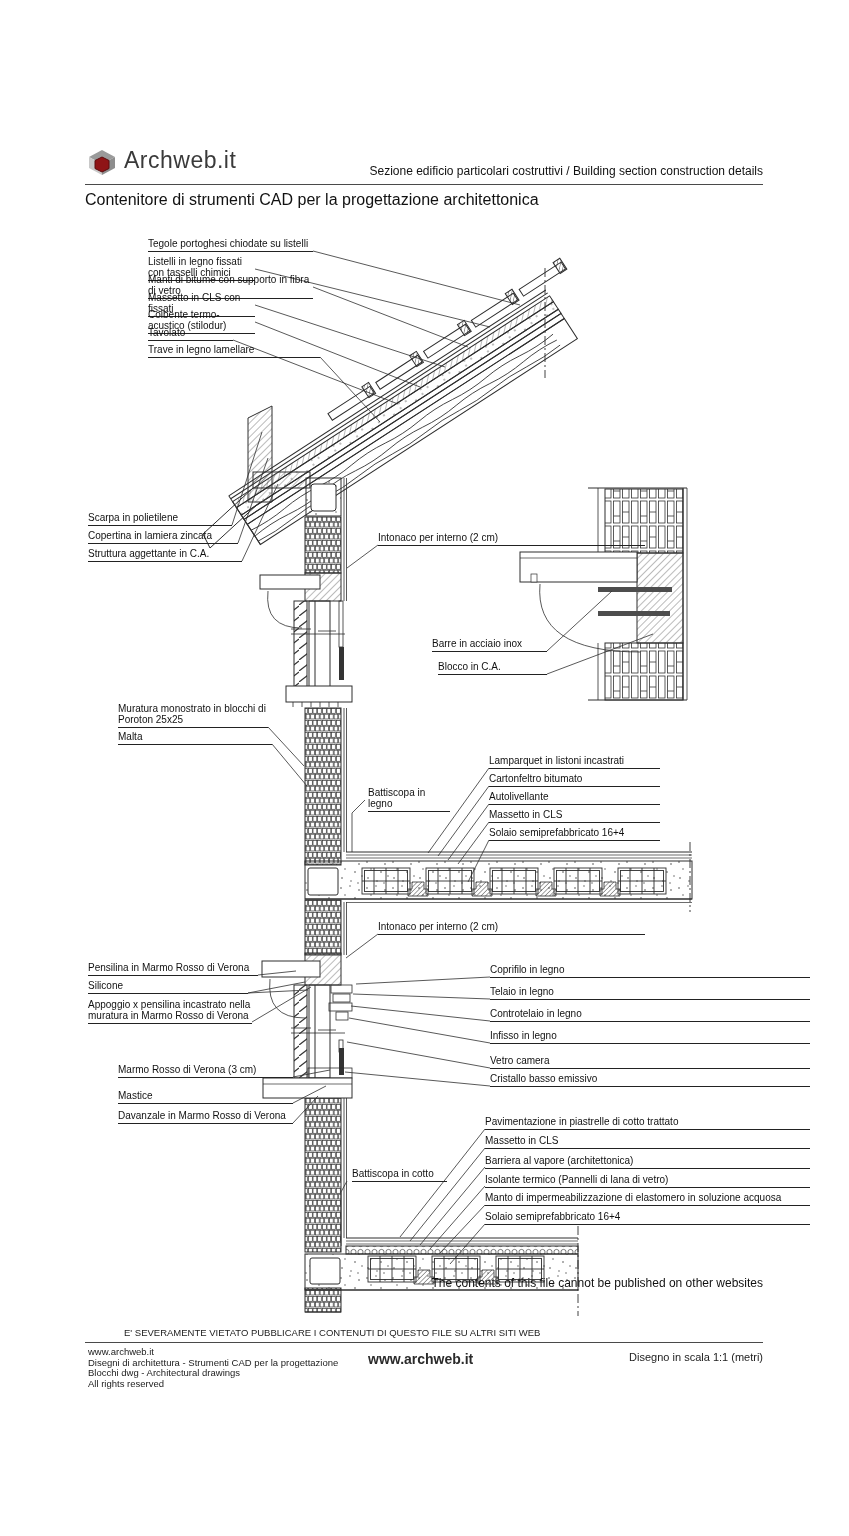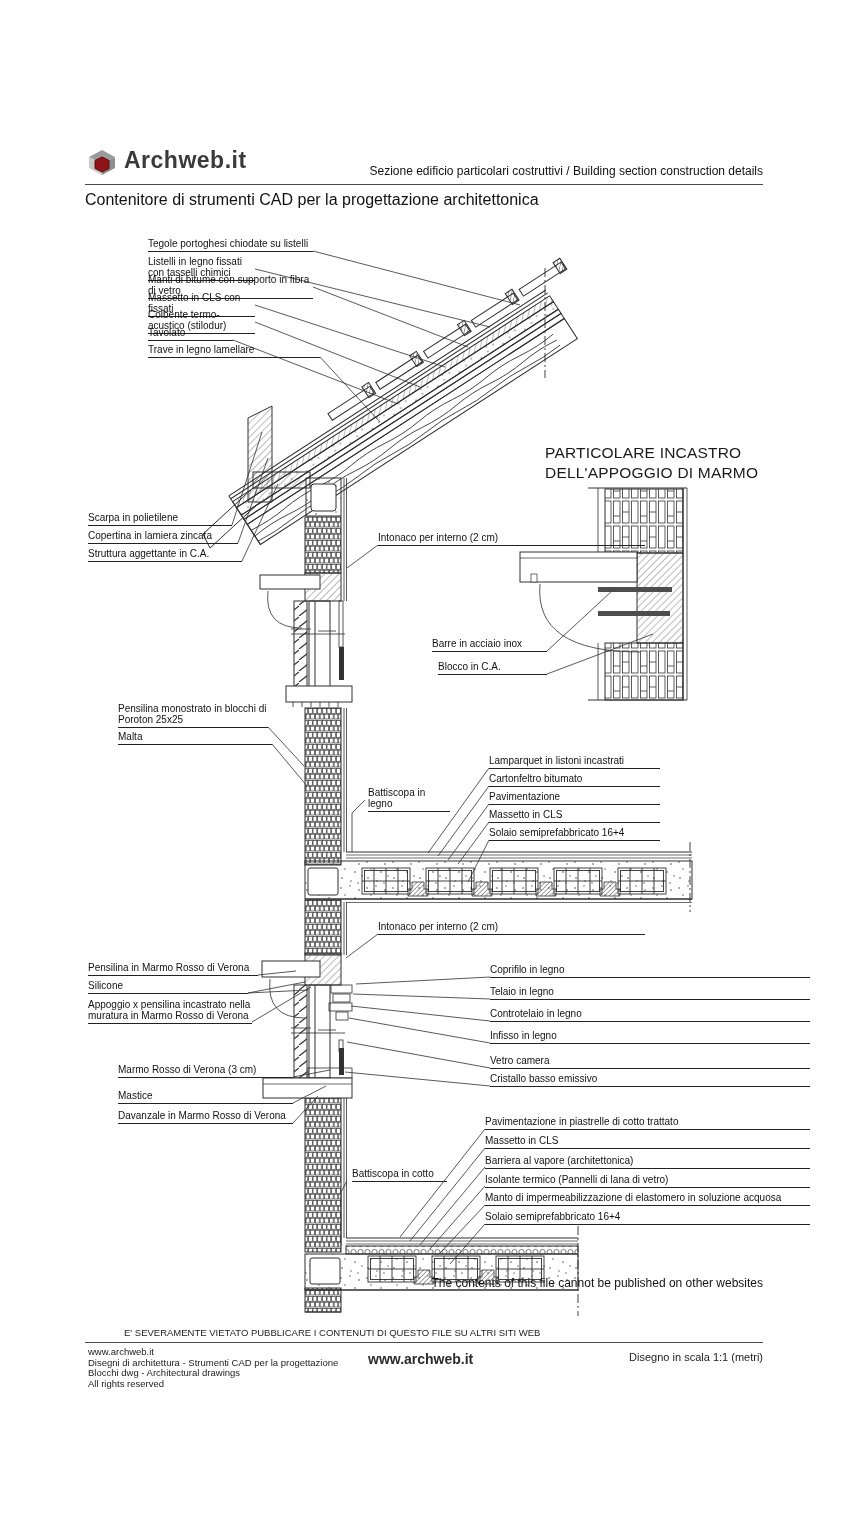--- a/index.html
+++ b/index.html
@@ -1,19 +1,19 @@
 <!DOCTYPE html>
 <html><head>
 <meta charset="utf-8">
 <style>
   html,body{margin:0;padding:0;background:#fff;}
   #page{position:relative;width:849px;height:1536px;background:#fff;overflow:hidden;
         font-family:"Liberation Sans",sans-serif;color:#1c1c1c;}
   
-  .brand{position:absolute;left:124px;top:147px;font-size:23px;font-weight:700;color:#3a3a3a;letter-spacing:.5px;}
+  .brand{position:absolute;left:124px;top:147px;font-size:23px;font-weight:400;color:#3a3a3a;letter-spacing:.5px;}
   .hdr-title{position:absolute;right:86px;top:164px;font-size:12px;color:#111;white-space:nowrap;margin-left:32px;}
   .rule{position:absolute;left:85px;width:678px;height:1px;background:#4a4a4a;}
   .subtitle{position:absolute;left:85px;top:191px;font-size:16px;color:#111;}
   
   .lbl{position:absolute;font-size:10px;line-height:11px;color:#111;
        border-bottom:1px solid #222;padding:0 0 2px 0;white-space:pre-line;}
   .dtitle{position:absolute;font-size:15.5px;line-height:20px;color:#1a1a1a;white-space:pre-line;letter-spacing:.2px;}
   svg.draw{position:absolute;left:0;top:0;}
   
   .f-it{position:absolute;left:88px;top:1327px;font-size:9.5px;color:#222;margin-left:36px;}
@@ -332,33 +332,31 @@
   <div class="lbl" style="left:148px;top:309px;width:107px">Coibente termo-acustico (stilodur)</div>
   <div class="lbl" style="left:148px;top:327px;width:85px">Tavolato</div>
   <div class="lbl" style="left:148px;top:344px;width:172px">Trave in legno lamellare</div>
 
   <div class="lbl" style="left:88px;top:512px;width:144px">Scarpa in polietilene</div>
   <div class="lbl" style="left:88px;top:530px;width:150px">Copertina in lamiera zincata</div>
   <div class="lbl" style="left:88px;top:548px;width:154px">Struttura aggettante in C.A.</div>
 
   <div class="lbl" style="left:378px;top:532px;width:267px">Intonaco per interno (2 cm)</div>
 
-  <div class="dtitle" style="left:545px;top:443px;width:230px">PARTICOLARE INCASTRO
-DELL'APPOGGIO DI MARMO</div>
   <div class="lbl" style="left:432px;top:638px;width:115px">Barre in acciaio inox</div>
   <div class="lbl" style="left:438px;top:661px;width:109px">Blocco in C.A.</div>
 
-  <div class="lbl" style="left:118px;top:703px;width:150px">Pensilina monostrato in blocchi di
+  <div class="lbl" style="left:118px;top:703px;width:150px">Muratura monostrato in blocchi di
 Poroton 25x25</div>
   <div class="lbl" style="left:118px;top:731px;width:154px">Malta</div>
 
   <div class="lbl" style="left:368px;top:787px;width:82px">Battiscopa    in legno</div>
   <div class="lbl" style="left:489px;top:755px;width:171px">Lamparquet in listoni incastrati</div>
   <div class="lbl" style="left:489px;top:773px;width:171px">Cartonfeltro bitumato</div>
-  <div class="lbl" style="left:489px;top:791px;width:171px">Pavimentazione</div>
+  <div class="lbl" style="left:489px;top:791px;width:171px">Autolivellante</div>
   <div class="lbl" style="left:489px;top:809px;width:171px">Massetto in CLS</div>
   <div class="lbl" style="left:489px;top:827px;width:171px">Solaio semiprefabbricato 16+4</div>
 
   <div class="lbl" style="left:378px;top:921px;width:267px">Intonaco per interno (2 cm)</div>
 
   <div class="lbl" style="left:88px;top:962px;width:170px">Pensilina in Marmo Rosso di Verona</div>
   <div class="lbl" style="left:88px;top:980px;width:160px">Silicone</div>
   <div class="lbl" style="left:88px;top:999px;width:164px">Appoggio x pensilina incastrato nella
 muratura in Marmo Rosso di Verona</div>
 

